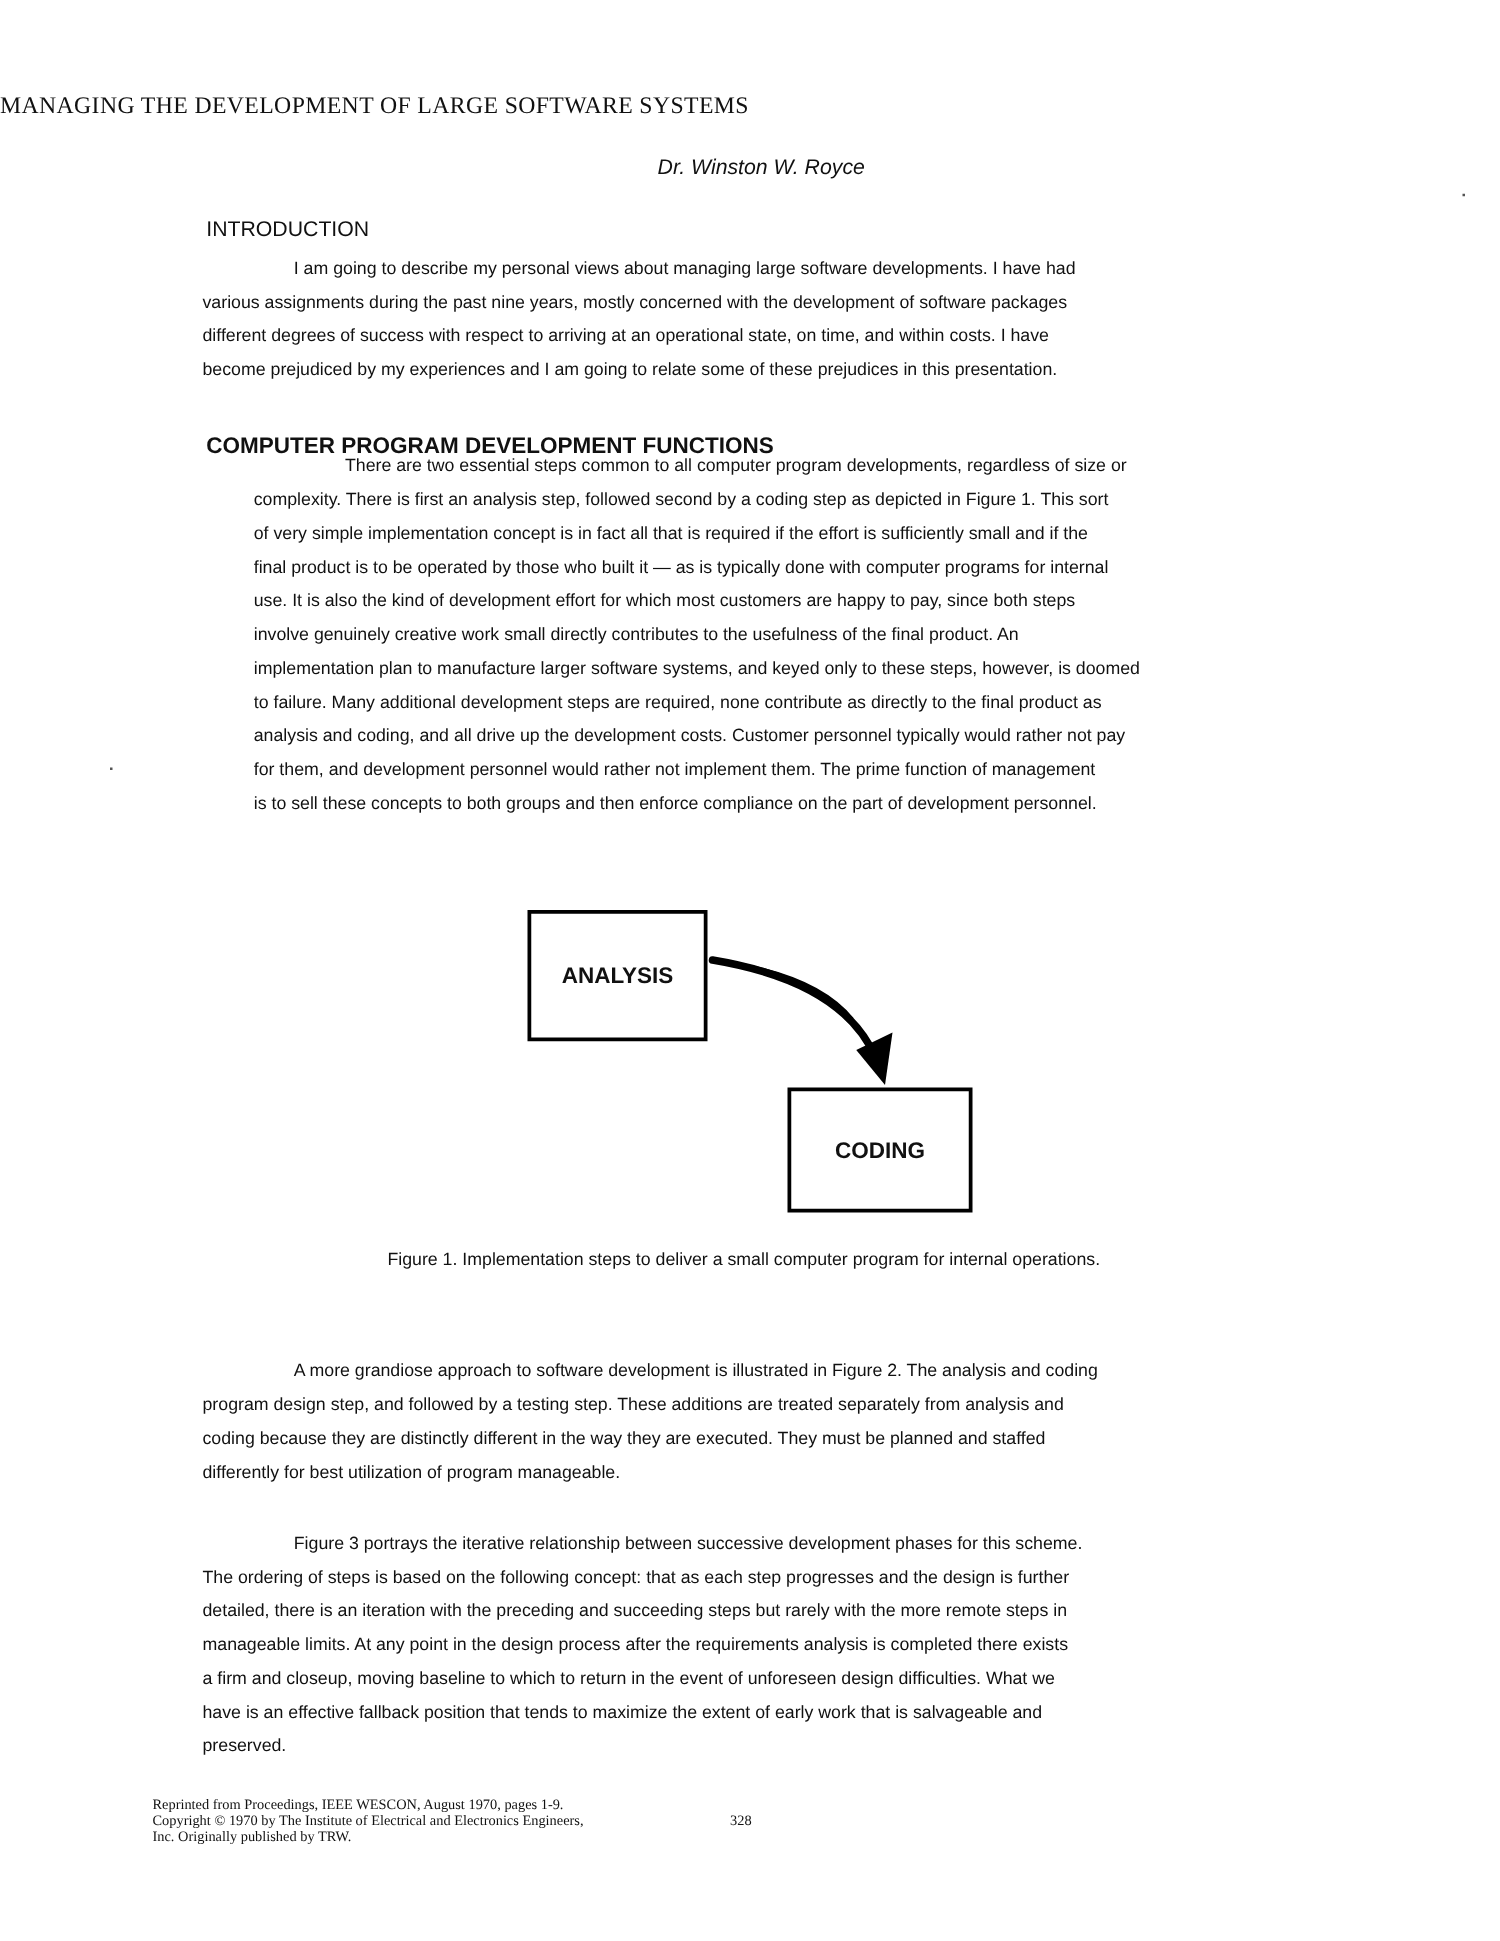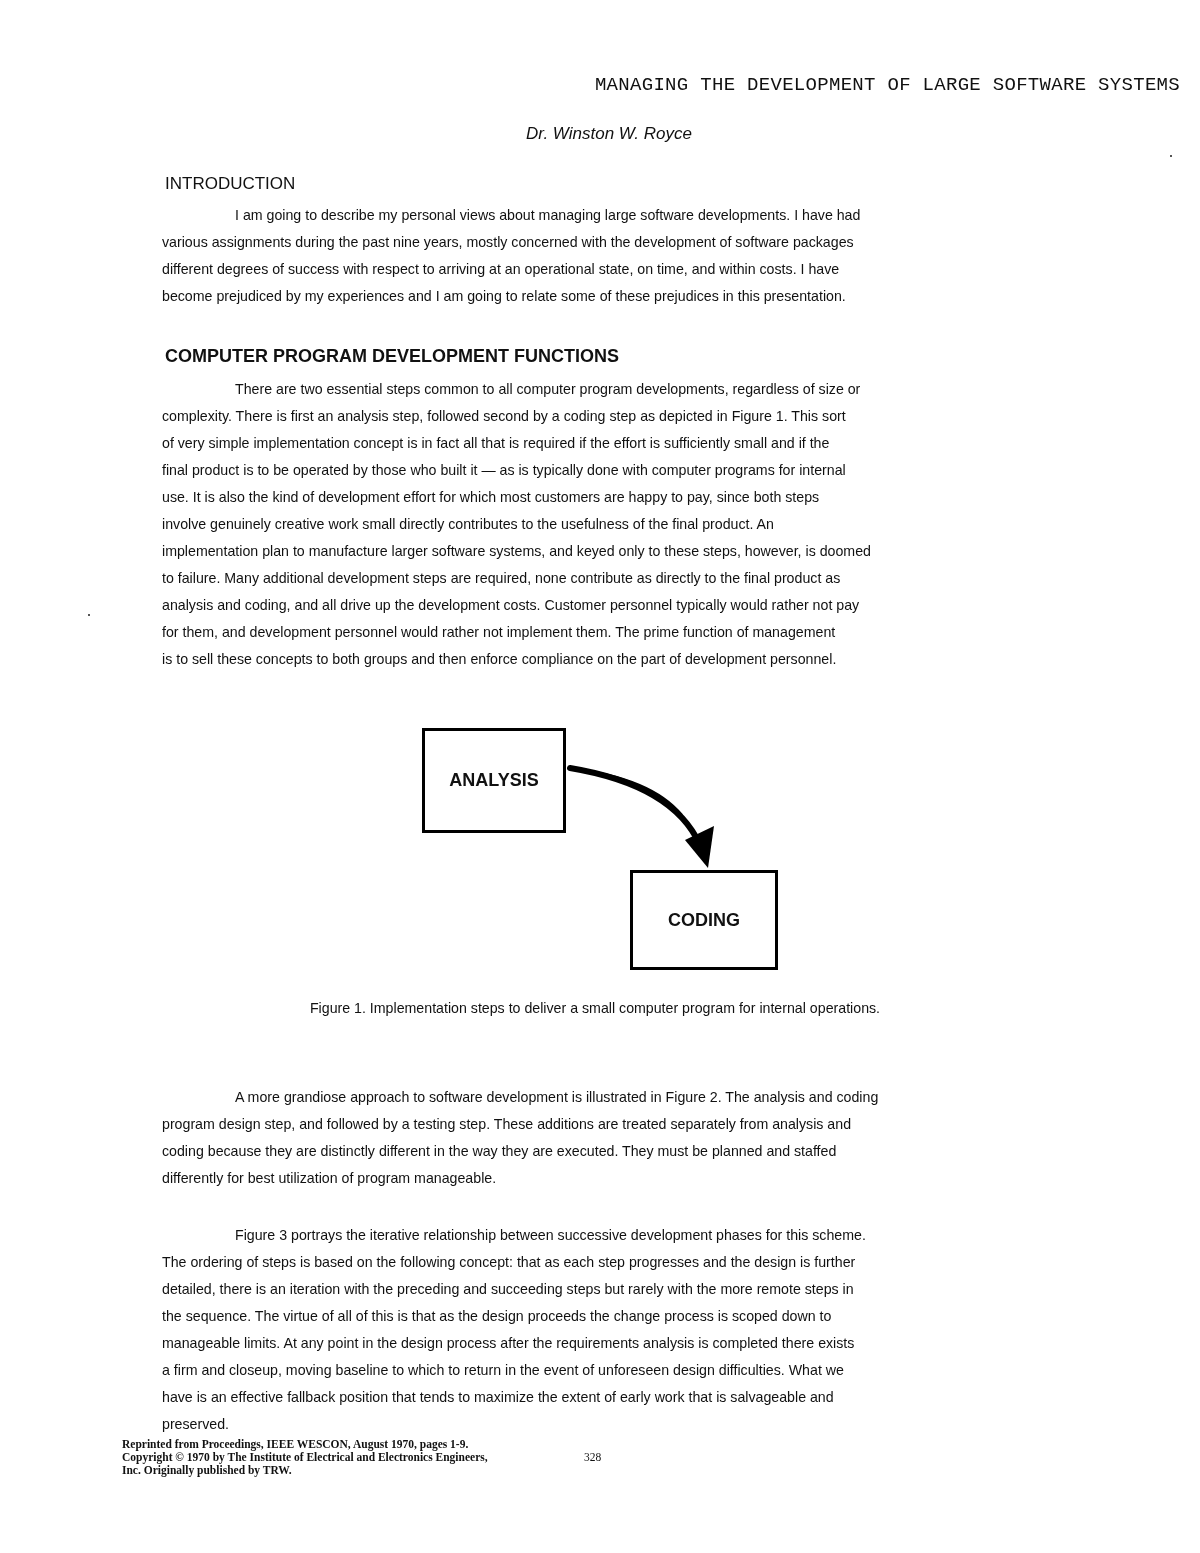--- a/index.html
+++ b/index.html
@@ -1,55 +1,55 @@
 <!DOCTYPE html>
 <html><head>
 <meta charset="utf-8">
 <style>
   html, body { margin: 0; padding: 0; background: #ffffff; }
   body { width: 1200px; height: 1553px; position: relative; overflow: hidden; color: #111; }
-  .title { position: absolute; top: 74px; left: 0; width: 1180px; text-align: right;
-    font-family: Liberation Mono, monospace; font-size: 19px; letter-spacing: 0.3px; }
+  .title { position: absolute; top: 74px; left: 0; width: 1180px; text-align: left;
+    font-family: Liberation Serif, serif; font-size: 19px; letter-spacing: 0.3px; }
   .author { position: absolute; top: 124px; left: 0; width: 1218px; text-align: center;
     font-family: "Liberation Sans", sans-serif; font-size: 17px; font-style: italic; }
   .h1 { position: absolute; left: 165px; font-family: "Liberation Sans", sans-serif; font-size: 17px; }
   .h1.bold { font-weight: bold; font-size: 18px; }
   .para { position: absolute; left: 162px; width: 880px; font-family: "Liberation Sans", sans-serif;
     font-size: 14.2px; line-height: 27px; }
   .para .ln { display: block; white-space: nowrap; }
   .para .ln.indent { padding-left: 73px; }
   .box { position: absolute; border: 3px solid #000; box-sizing: border-box; display: flex;
     align-items: center; justify-content: center; font-family: "Liberation Sans", sans-serif;
     font-weight: bold; font-size: 18px; }
   .caption { position: absolute; top: 1000px; left: 0; width: 1190px; text-align: center;
     font-family: "Liberation Sans", sans-serif; font-size: 14.2px; }
   .footer { position: absolute; left: 122px; top: 1438px; font-family: "Liberation Serif", serif;
     font-size: 11.5px; line-height: 13px; }
-  .footer .ln { display: block; white-space: nowrap; font-weight: bold; }
+  .footer .ln { display: block; white-space: nowrap; }
   .pagenum { position: absolute; left: 584px; top: 1451px; font-family: "Liberation Serif", serif; font-size: 11.5px; }
   .speck { position: absolute; width: 2px; height: 2px; background: #555; }
 </style>
 </head>
 <body>
 
 <div class="title">MANAGING THE DEVELOPMENT OF LARGE SOFTWARE SYSTEMS</div>
 <div class="author">Dr. Winston W. Royce</div>
 
 <div class="h1" style="top:174px;">INTRODUCTION</div>
 
 <div class="para" style="top:202px;">
   <span class="ln indent">I am going to describe my personal views about managing large software developments.  I have had</span>
   <span class="ln">various assignments during the past nine years, mostly concerned with the development of software packages</span>
   <span class="ln">different degrees of success with respect to arriving at an operational state, on time, and within costs.  I have</span>
   <span class="ln">become prejudiced by my experiences and I am going to relate some of these prejudices in this presentation.</span>
 </div>
 
 <div class="h1 bold" style="top:346px;">COMPUTER PROGRAM DEVELOPMENT FUNCTIONS</div>
 
-<div class="para" style="top:376px;">
+<div class="para" style="top:360px;margin-left:41px;">
   <span class="ln indent">There are two essential steps common to all computer program developments, regardless of size or</span>
   <span class="ln">complexity.  There is first an analysis step, followed second by a coding step as depicted in Figure 1.  This sort</span>
   <span class="ln">of very simple implementation concept is in fact all that is required if the effort is sufficiently small and if the</span>
   <span class="ln">final product is to be operated by those who built it — as is typically done with computer programs for internal</span>
   <span class="ln">use.  It is also the kind of development effort for which most customers are happy to pay, since both steps</span>
   <span class="ln">involve genuinely creative work small directly contributes to the usefulness of the final product.  An</span>
   <span class="ln">implementation plan to manufacture larger software systems, and keyed only to these steps, however, is doomed</span>
   <span class="ln">to failure.  Many additional development steps are required, none contribute as directly to the final product as</span>
   <span class="ln">analysis and coding, and all drive up the development costs.  Customer personnel typically would rather not pay</span>
   <span class="ln">for them, and development personnel would rather not implement them.  The prime function of management</span>
@@ -74,21 +74,20 @@
   <span class="ln indent">A more grandiose approach to software development is illustrated in Figure 2.  The analysis and coding</span>
   <span class="ln">program design step, and followed by a testing step.  These additions are treated separately from analysis and</span>
   <span class="ln">coding because they are distinctly different in the way they are executed.  They must be planned and staffed</span>
   <span class="ln">differently for best utilization of program manageable.</span>
 </div>
 
 <div class="para" style="top:1222px;">
   <span class="ln indent">Figure 3 portrays the iterative relationship between successive development phases for this scheme.</span>
   <span class="ln">The ordering of steps is based on the following concept:  that as each step progresses and the design is further</span>
   <span class="ln">detailed, there is an iteration with the preceding and succeeding steps but rarely with the more remote steps in</span>
-  <span class="ln">the sequence.  The virtue of all of this is that as the design proceeds the change process is scoped down to</span>
   <span class="ln">manageable limits.  At any point in the design process after the requirements analysis is completed there exists</span>
   <span class="ln">a firm and closeup, moving baseline to which to return in the event of unforeseen design difficulties.  What we</span>
   <span class="ln">have is an effective fallback position that tends to maximize the extent of early work that is salvageable and</span>
   <span class="ln">preserved.</span>
 </div>
 
 <div class="footer">
   <span class="ln">Reprinted from Proceedings, IEEE WESCON, August 1970, pages 1-9.</span>
   <span class="ln">Copyright © 1970 by The Institute of Electrical and Electronics Engineers,</span>
   <span class="ln">Inc. Originally published by TRW.</span>

